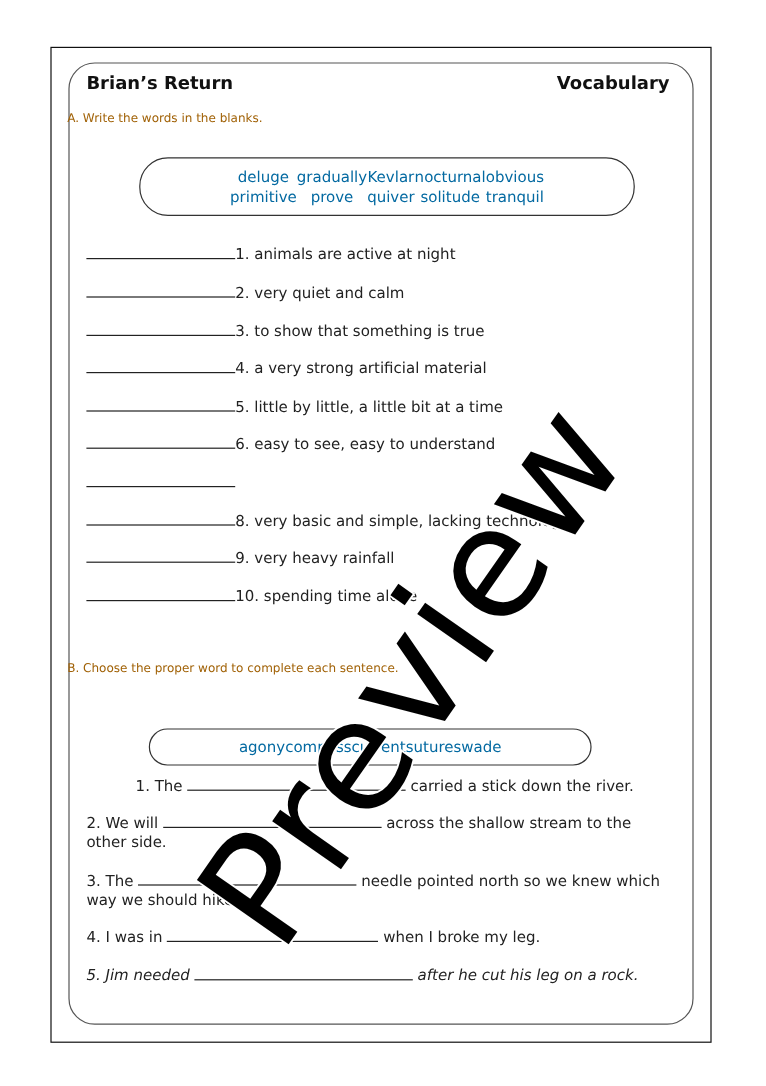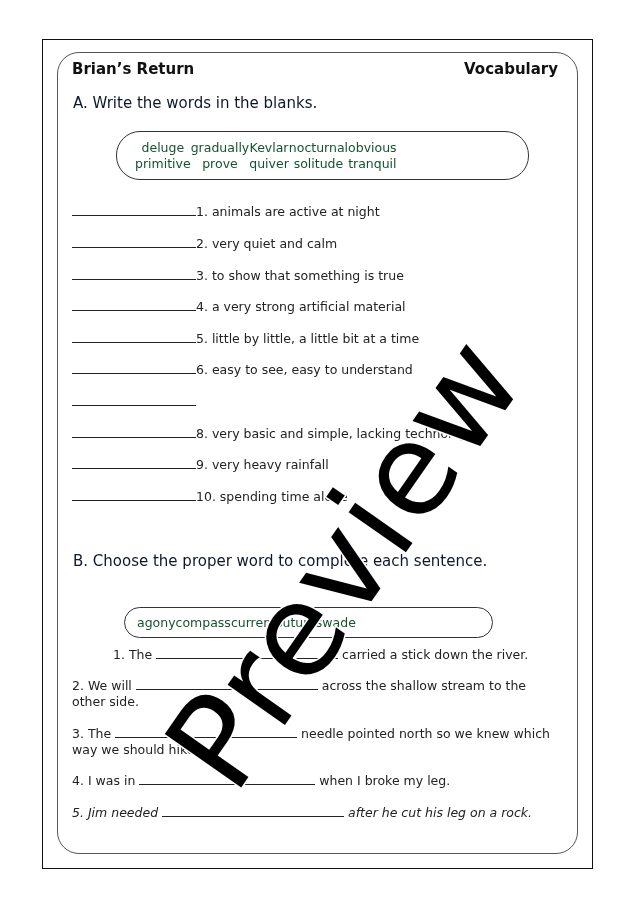--- a/index.html
+++ b/index.html
@@ -14,26 +14,26 @@
     position: absolute; left: 57px; top: 52px; width: 521px; height: 802px;
     border: 1.5px solid #555; border-radius: 22px;
   }
 
   .title-left, .title-right {
     position: absolute; top: 60px; font-weight: bold; font-size: 15px; color: #111;
   }
   .title-left { left: 72px; }
   .title-right { right: 80px; }
 
-  .section-head { position: absolute; left: 73px; font-size: 15px; color: #0f172a; }
+  .section-head { position: absolute; left: 56px; font-size: 10px; color: #a16207; }
 
   .wordbox {
     position: absolute; border: 1.2px solid #333; border-radius: 24px;
-    display: flex; justify-content: flex-start; align-items: center;
-    font-size: 12.5px; color: #14532d;
+    display: flex; justify-content: center; align-items: center;
+    font-size: 12.5px; color: #0369a1;
   }
   .wordbox-a { left: 116px; top: 131px; width: 413px; height: 49px; padding: 0 18px; }
   .wordbox-a .col { display: flex; flex-direction: column; align-items: center; line-height: 16px; }
   .wordbox-b { left: 124px; top: 591px; width: 369px; height: 31px; border-radius: 16px; padding: 0 12px; margin-top: 16px; }
 
   .def-row { position: absolute; left: 72px; font-size: 12.5px; color: #222; white-space: nowrap; }
   .blank-line {
     display: inline-block; width: 124px; border-bottom: 1px solid #222; height: 12px; vertical-align: baseline;
   }
 

